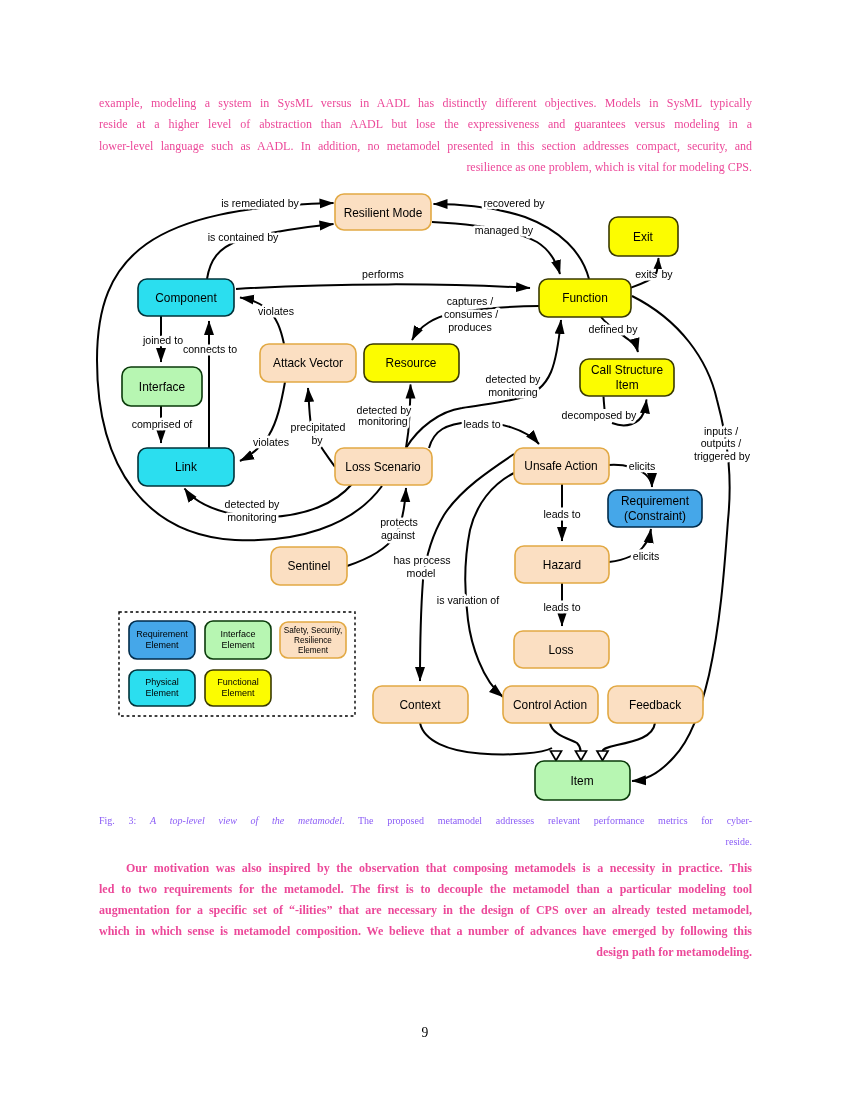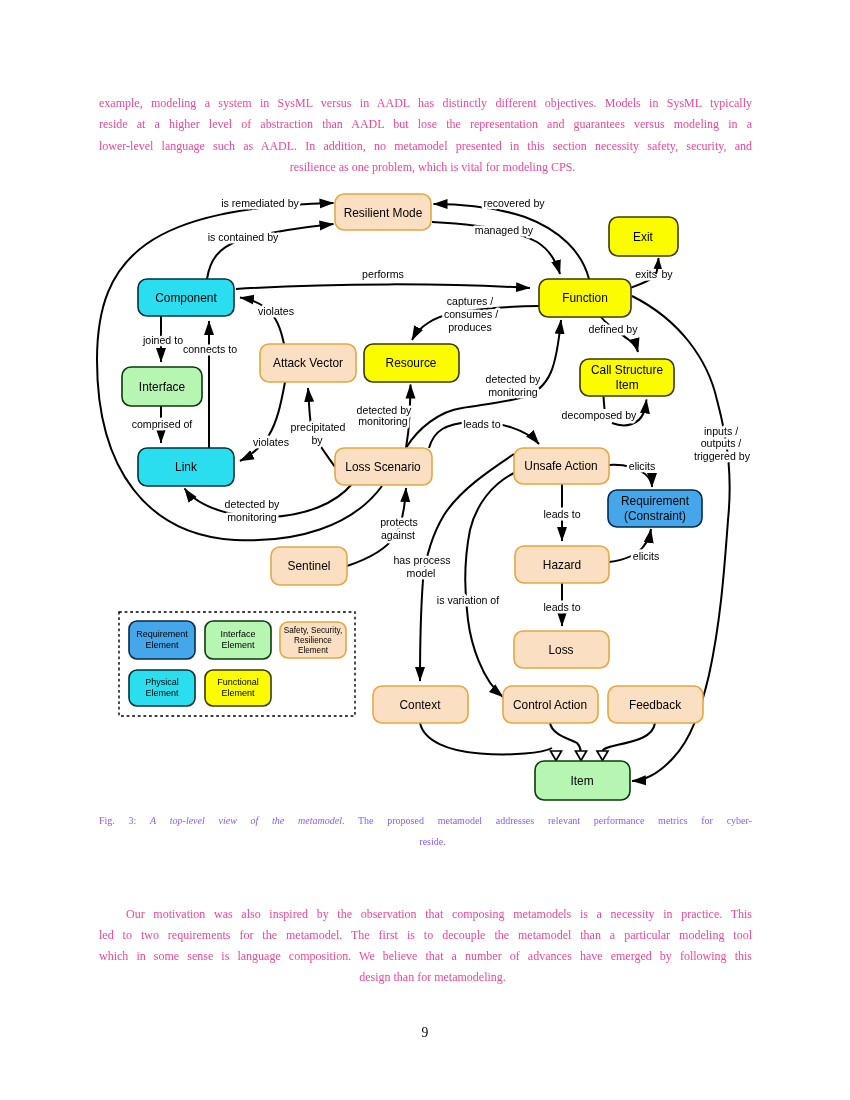--- a/index.html
+++ b/index.html
@@ -1,46 +1,47 @@
 <!DOCTYPE html>
 <html><head>
 <meta charset="utf-8">
 <style>
 html,body{margin:0;padding:0;}
 body{width:850px;height:1100px;background:#fff;position:relative;font-family:"Liberation Serif",serif;}
 .para{position:absolute;left:99px;width:653px;font-size:12px;line-height:21.3px;color:#ec4899;}
 .cap{position:absolute;left:99px;width:653px;font-size:10px;line-height:20.6px;color:#8b5cf6;}
 .jl{text-align:justify;text-align-last:justify;}
-.ll{text-align:center;margin-left:14px;}
+.ll{text-align:right;margin-left:14px;}
 #pgnum{position:absolute;left:0;top:1025px;width:850px;text-align:center;font-size:13.6px;}
 svg{position:absolute;left:0;top:0;}
 svg text{font-family:"Liberation Sans",sans-serif;}
 .edge{fill:none;stroke:#000;stroke-width:2;}
 .nl{font-size:11.9px;text-anchor:middle;fill:#000;}
 .el{font-size:10.6px;text-anchor:middle;fill:#000;paint-order:stroke;stroke:#fff;stroke-width:5px;stroke-linejoin:round;}
 .ll2{font-size:9px;text-anchor:middle;fill:#000;}
 .ll3{font-size:8.2px;text-anchor:middle;fill:#000;}
 </style>
 </head>
 <body>
 <div class="para" style="top:93px;">
 <div class="jl">example, modeling a system in SysML versus in AADL has distinctly different objectives. Models in SysML typically</div>
-<div class="jl">reside at a higher level of abstraction than AADL but lose the representation and guarantees versus modeling in a</div>
-<div class="jl">lower-level language such as AADL. In addition, no metamodel presented in this section necessity safety, security, and</div>
+<div class="jl">reside at a higher level of abstraction than AADL but lose the expressiveness and guarantees versus modeling in a</div>
+<div class="jl">lower-level language such as AADL. In addition, no metamodel presented in this section addresses compact, security, and</div>
 <div class="ll">resilience as one problem, which is vital for modeling CPS.</div>
 </div>
 <div class="cap" style="top:811px;">
 <div class="jl">Fig. 3: <i>A top-level view of the metamodel</i>. The proposed metamodel addresses relevant performance metrics for cyber-</div>
 <div class="ll">reside.</div>
 </div>
-<div class="para" style="top:904px;line-height:21px;">
+<div class="para" style="top:858px;line-height:21px;font-weight:bold;">
 <div class="jl" style="text-indent:27px;">Our motivation was also inspired by the observation that composing metamodels is a necessity in practice. This</div>
 <div class="jl">led to two requirements for the metamodel. The first is to decouple the metamodel than a particular modeling tool</div>
-<div class="jl">which in some sense is language composition. We believe that a number of advances have emerged by following this</div>
-<div class="ll">design than for metamodeling.</div>
+<div class="jl">augmentation for a specific set of “-ilities” that are necessary in the design of CPS over an already tested metamodel,</div>
+<div class="jl">which in which sense is metamodel composition. We believe that a number of advances have emerged by following this</div>
+<div class="ll">design path for metamodeling.</div>
 </div>
 <div id="pgnum">9</div>
 <svg width="850" height="1100" viewBox="0 0 850 1100">
 <defs>
 <marker id="af" markerWidth="15" markerHeight="11" refX="14" refY="5.5" orient="auto" markerUnits="userSpaceOnUse">
         <path d="M0,0.5 L14.5,5.5 L0,10.5 z" fill="#000"></path>
       </marker>
 <marker id="af2" markerWidth="12" markerHeight="9" refX="11" refY="4.5" orient="auto" markerUnits="userSpaceOnUse">
         <path d="M0,0.25 L11.5,4.5 L0,8.75 z" fill="#000"></path>
       </marker>

